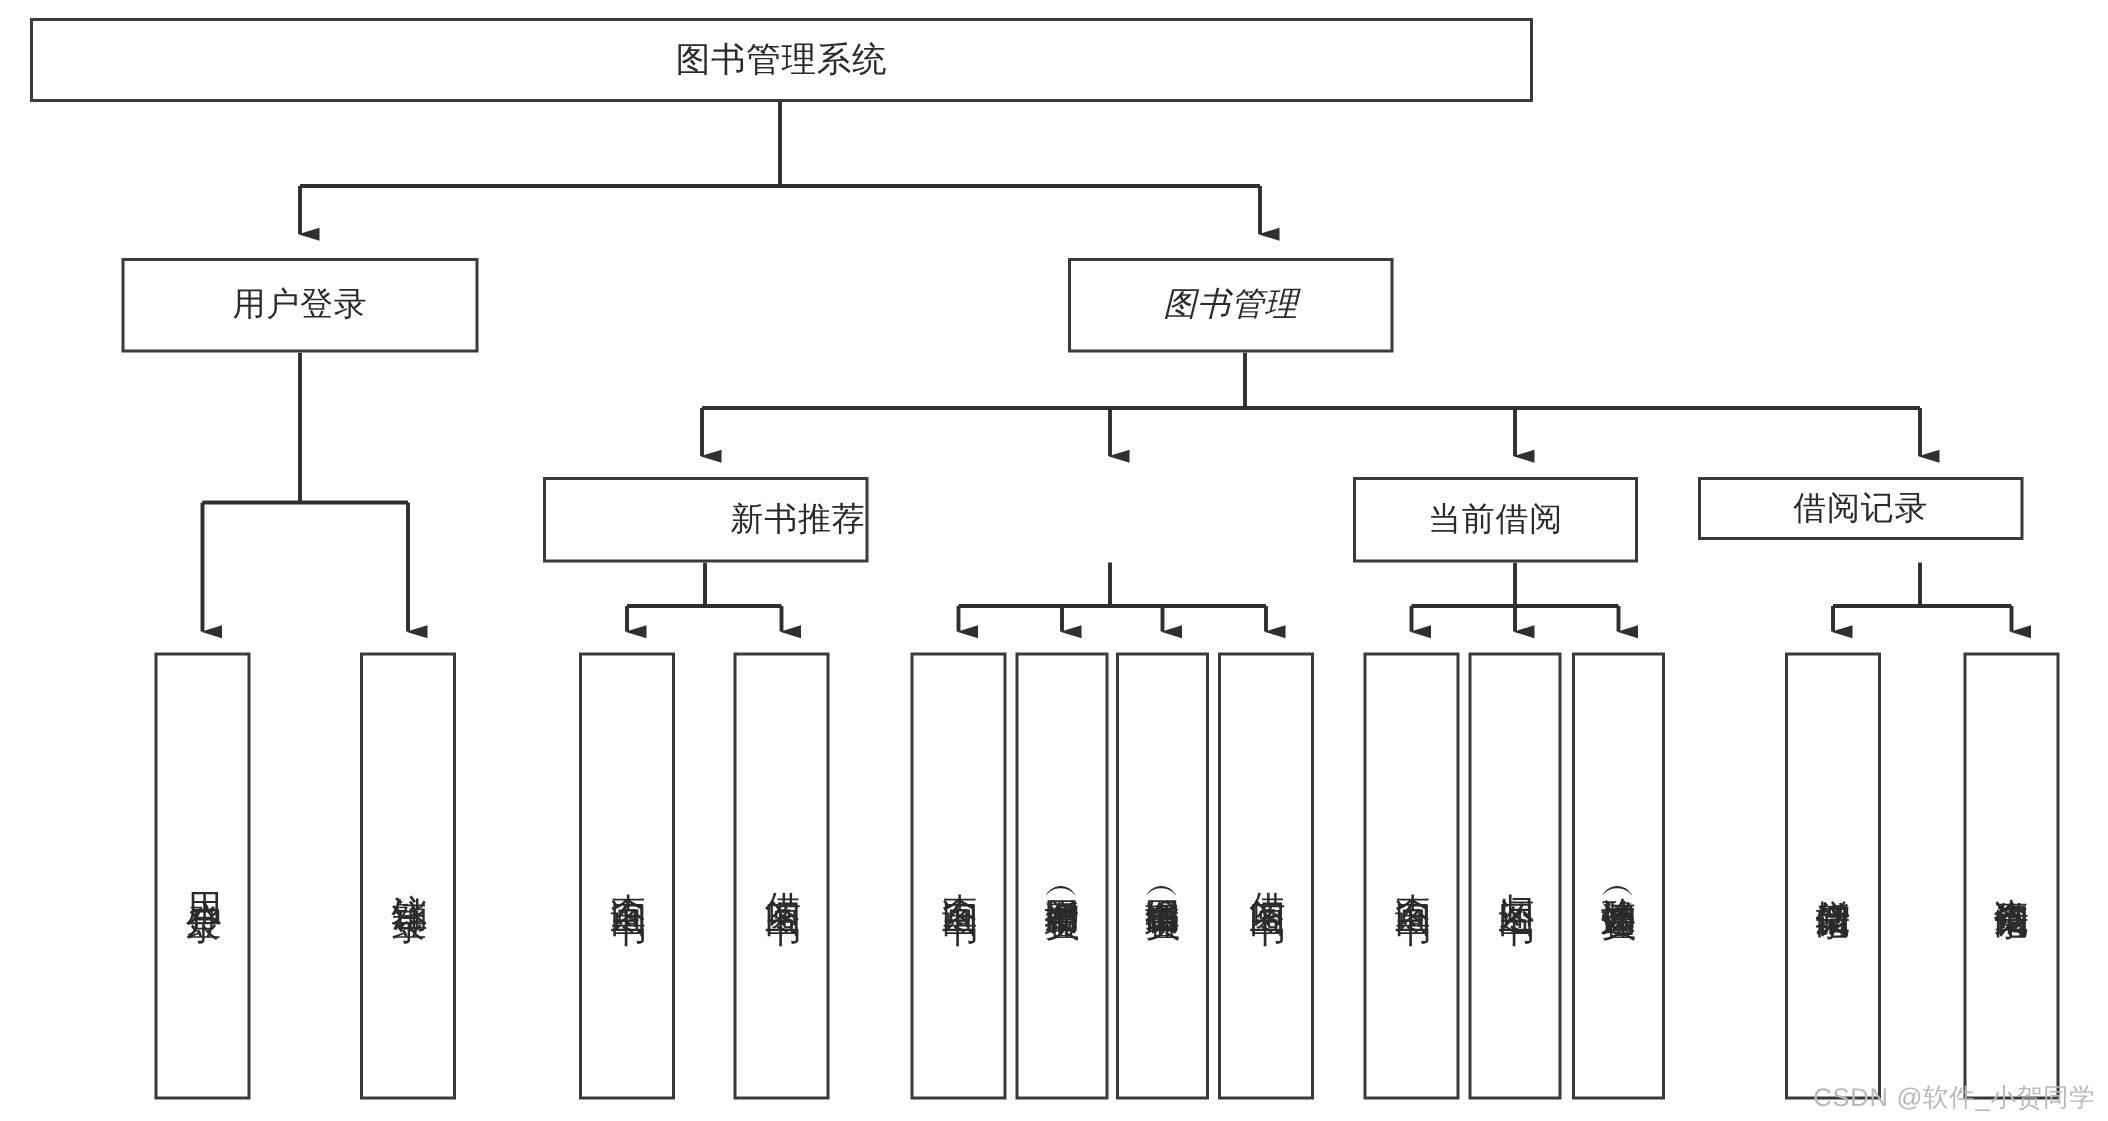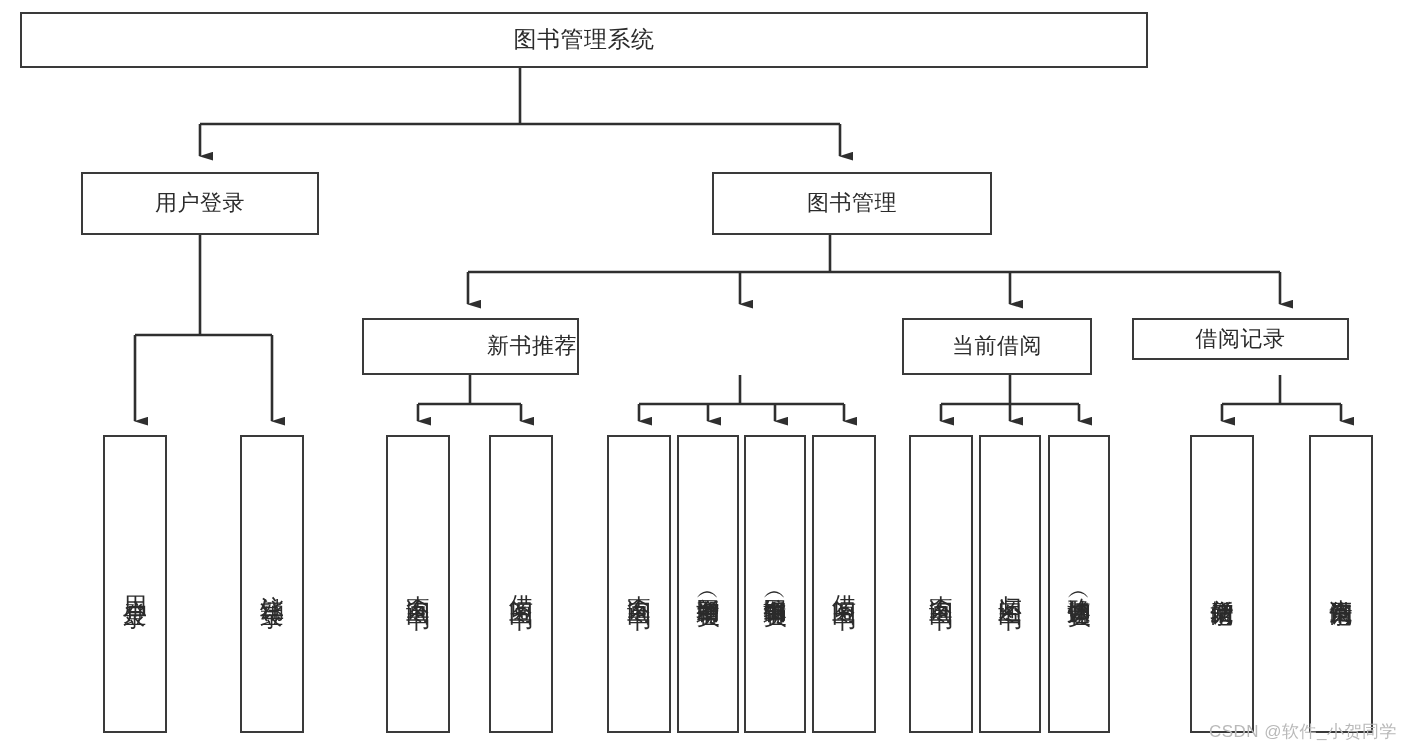--- a/index.html
+++ b/index.html
@@ -114,28 +114,28 @@
       <path d="M1010,404 L1010,421" marker-end="url(#arr)"></path>
       <path d="M1079,404 L1079,421" marker-end="url(#arr)"></path>
 
       <path d="M1280,375 L1280,404"></path>
       <path d="M1222,404 L1341,404"></path>
       <path d="M1222,404 L1222,421" marker-end="url(#arr)"></path>
       <path d="M1341,404 L1341,421" marker-end="url(#arr)"></path>
     </g>
   </svg>
 
-  <div class="node h-node" id="root" style="left:20px;top:12px;width:1128px;height:56px;">
+  <div class="node h-node" id="root" style="left:20px;top:12px;width:1002px;height:56px;">
     <span class="lbl">图书管理系统</span>
   </div>
 
   <div class="node h-node" style="left:81px;top:172px;width:238px;height:63px;">
     <span class="lbl">用户登录</span>
   </div>
-  <div class="node h-node" style="left:712px;top:172px;width:280px;height:63px;">
+  <div class="node h-node" style="left:712px;top:172px;width:217px;height:63px;font-style:italic;">
     <span class="lbl">图书管理</span>
   </div>
 
   <div class="node h-node" style="left:362px;top:318px;width:217px;height:57px;justify-content:flex-end;">
     <span class="lbl">新书推荐</span>
   </div>
   <div class="node h-node" style="left:902px;top:318px;width:190px;height:57px;">
     <span class="lbl">当前借阅</span>
   </div>
   <div class="node h-node" style="left:1132px;top:318px;width:217px;height:42px;">

